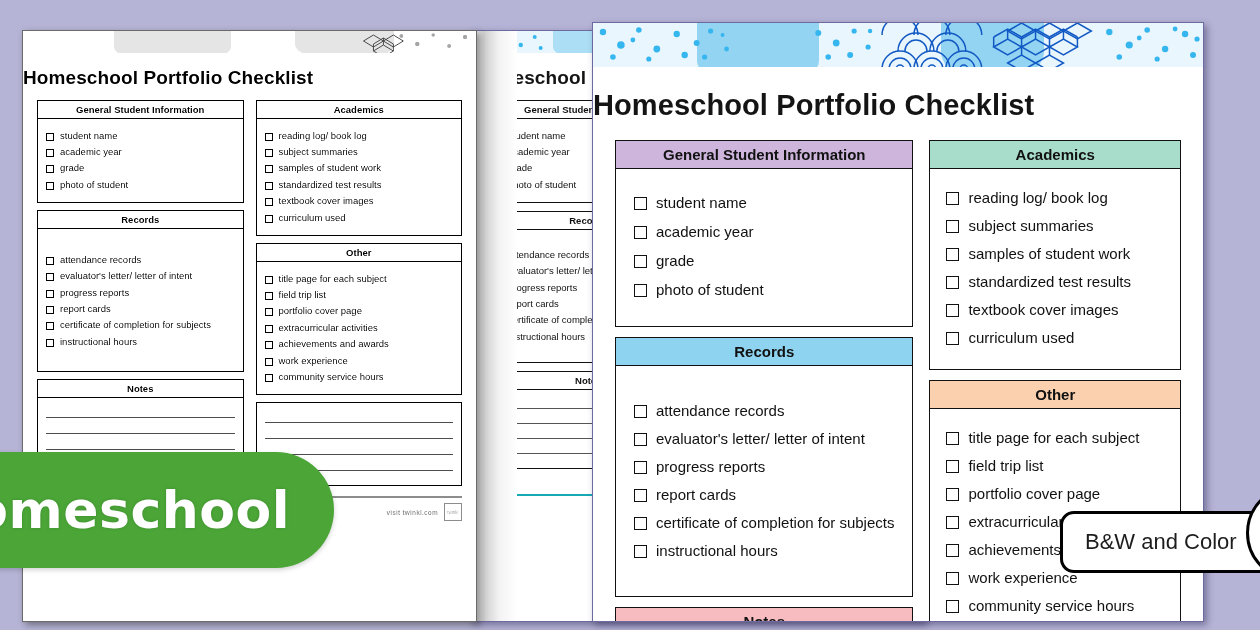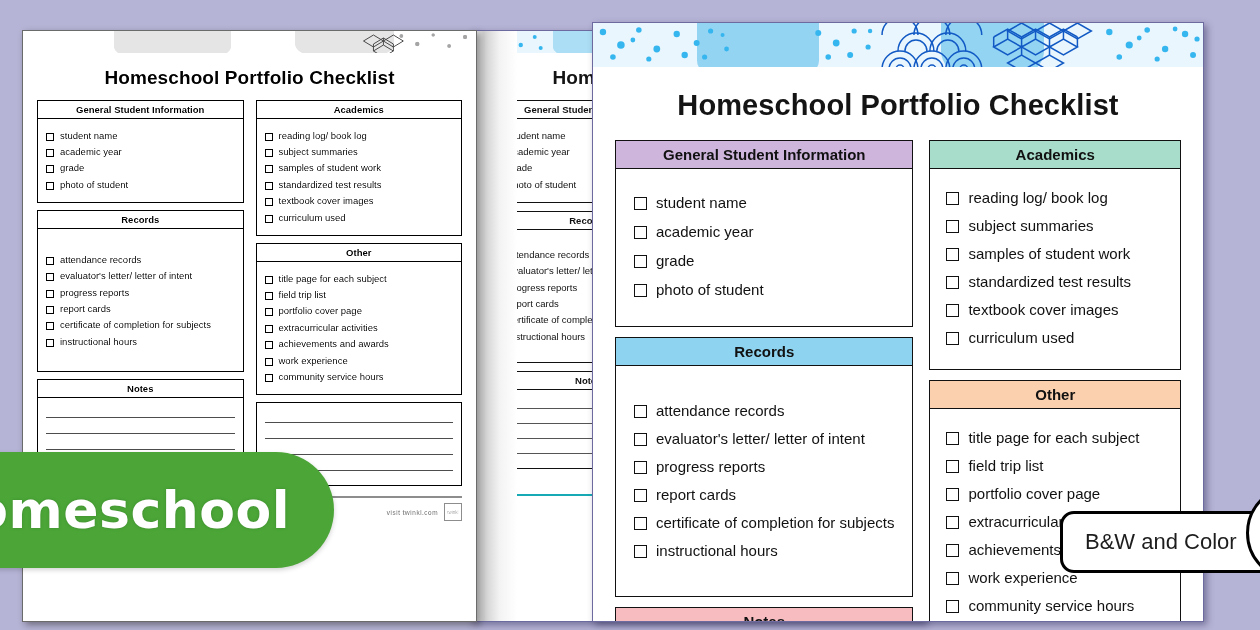--- a/index.html
+++ b/index.html
@@ -24,21 +24,20 @@
   }
 
   
   .band { position: relative; width: 100%; background:#eaf6fd; overflow:hidden; }
   .band .hill {
     position:absolute; top:-14%; height:150%; background:#a9ddf5; opacity:.95;
   }
   .band svg { position:absolute; top:0; left:0; width:100%; height:100%; }
 
   .doc-title {
-    text-align: center;
     font-weight: bold;
     color: #141414;
     letter-spacing: .1px;
   }
 
   .cols { display:flex; gap:18px; }
   .col  { flex:1; display:flex; flex-direction:column; }
 
   .sec-head {
     border: 1.5px solid #111;

